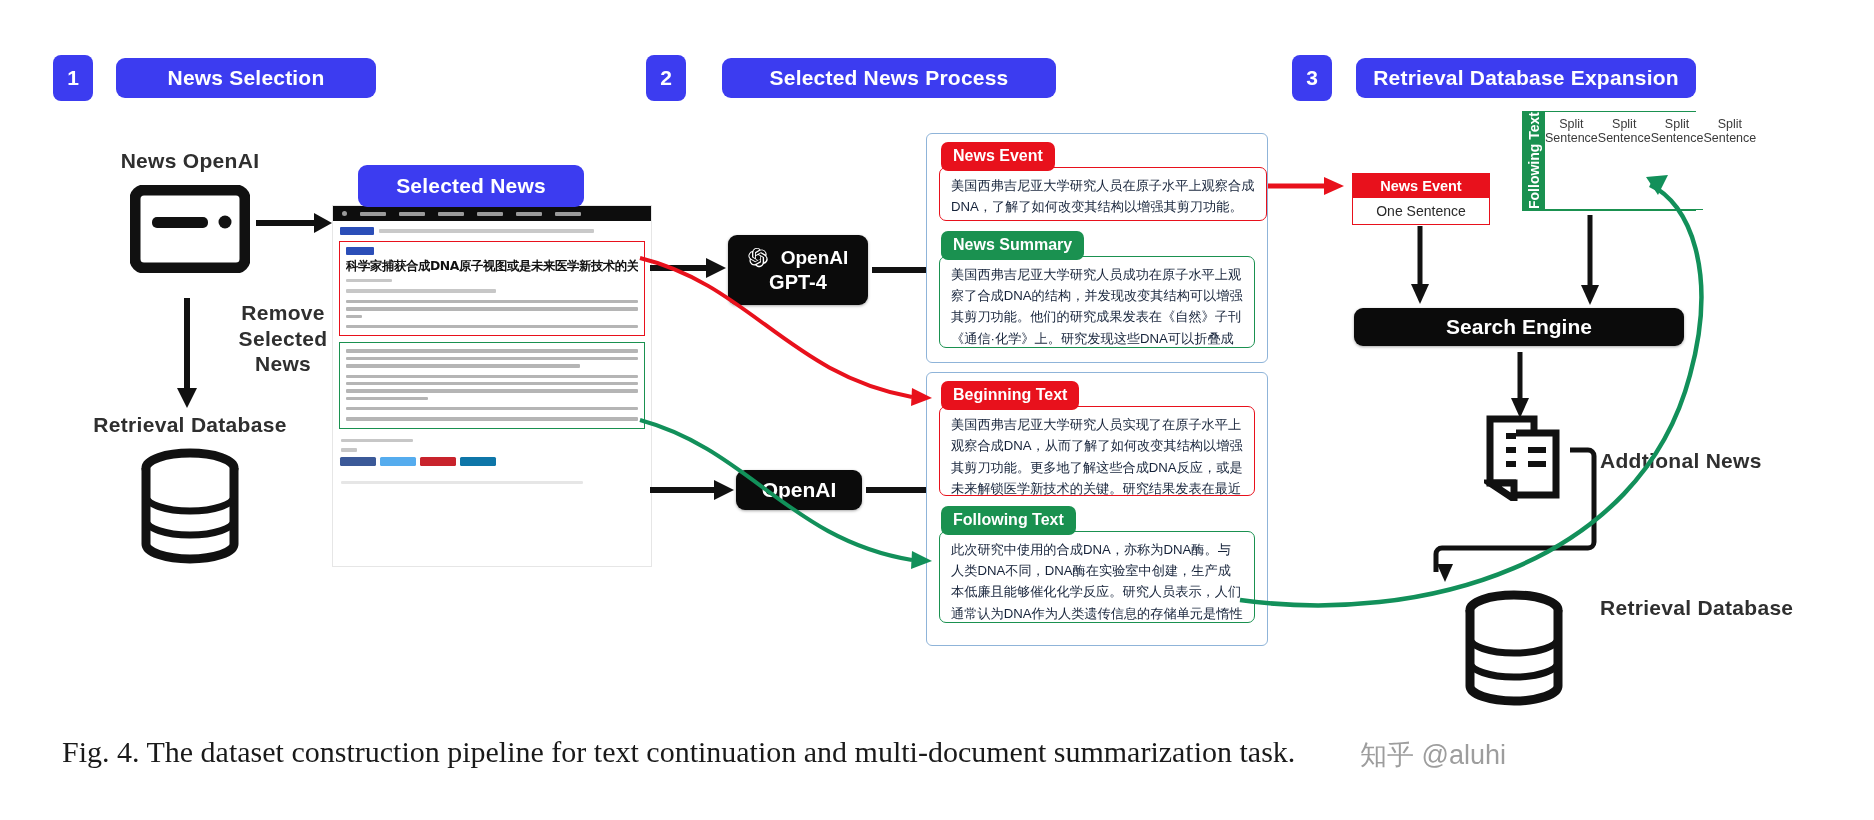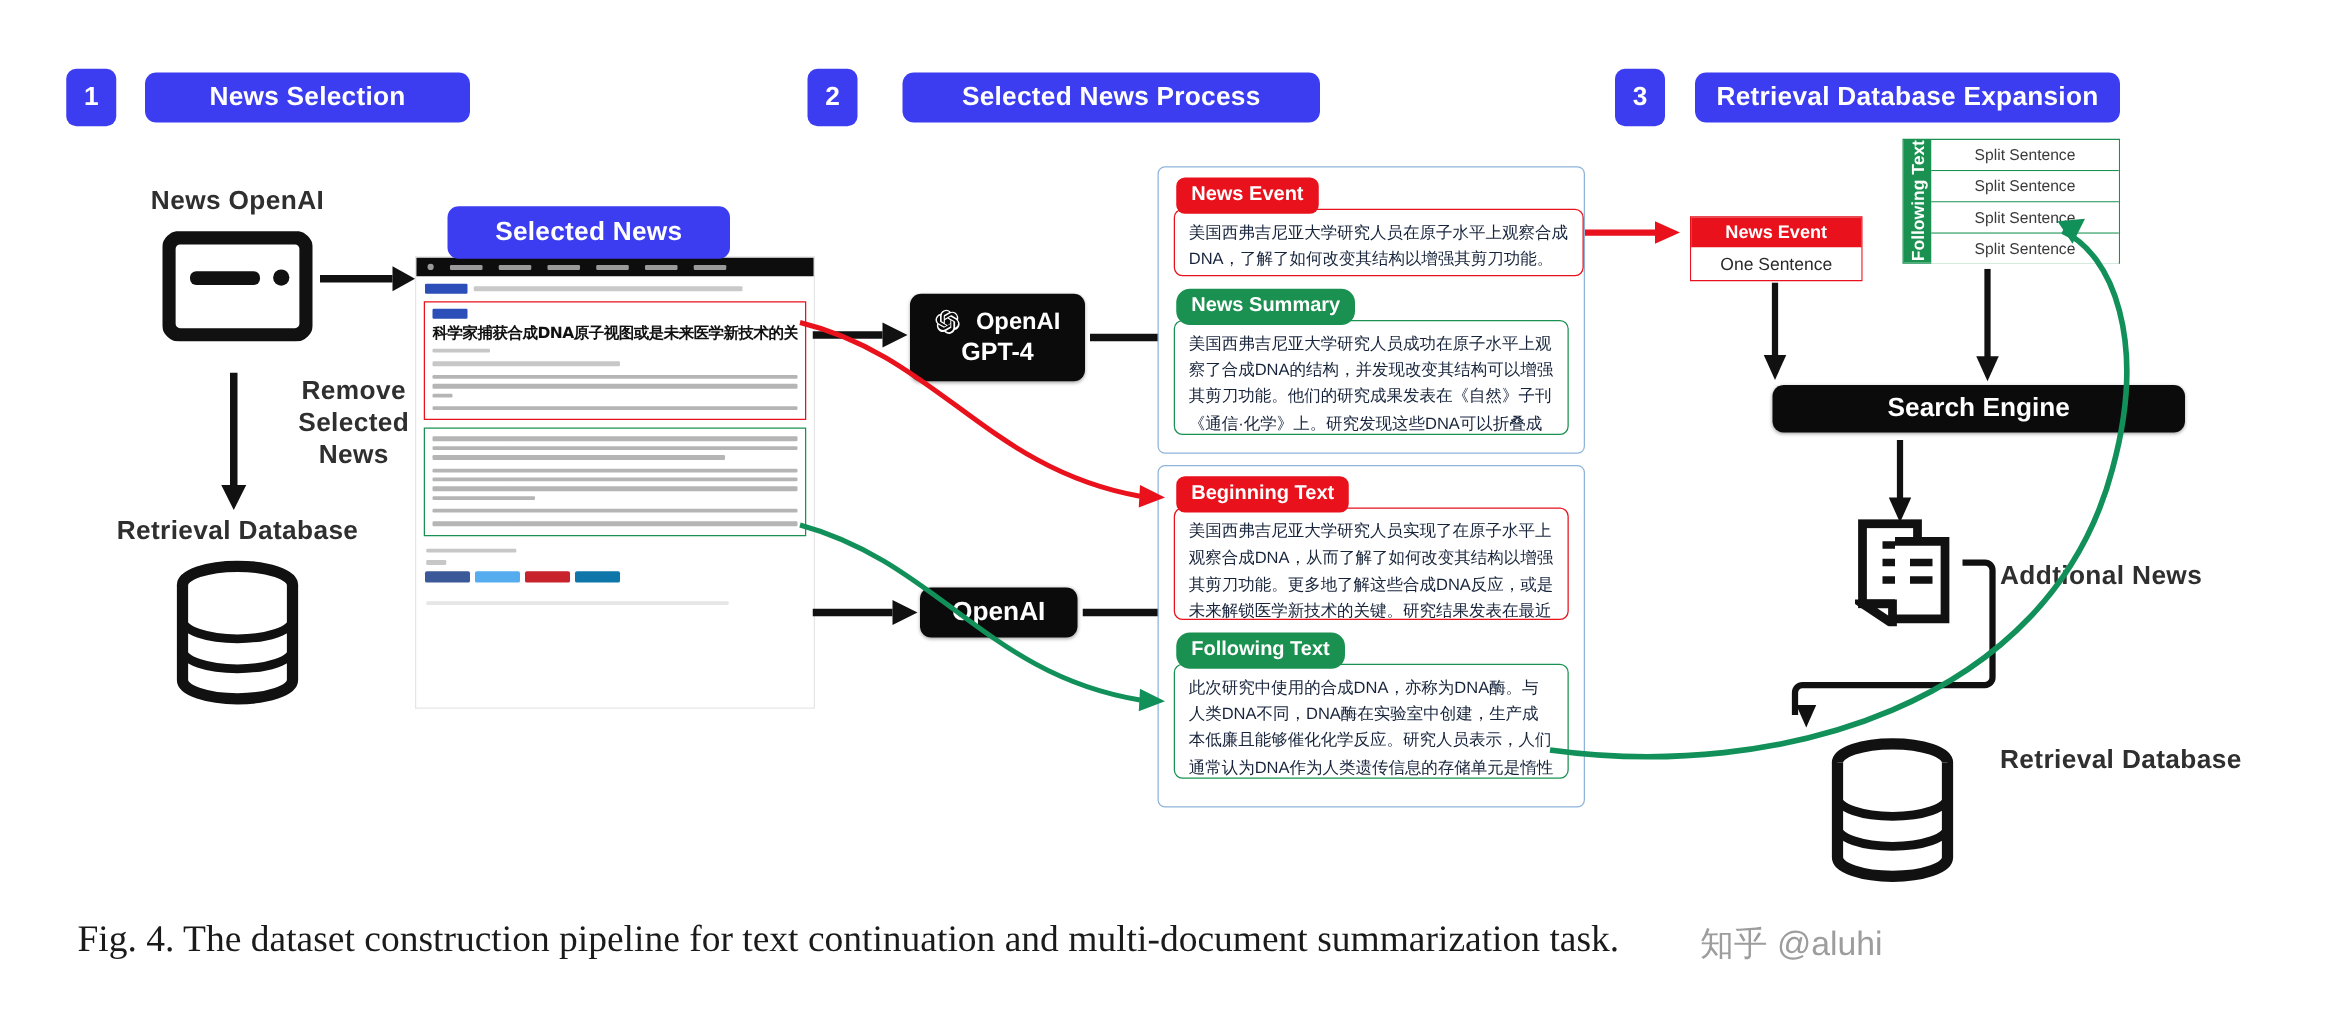--- a/index.html
+++ b/index.html
@@ -22,37 +22,37 @@
   
   .blackbox{background:#0b0b0b;color:#fff;border-radius:9px;
             display:flex;flex-direction:column;align-items:center;justify-content:center;
             font-weight:bold;box-shadow:0 1px 3px rgba(0,0,0,.35);}
 
   
   .panel{border:1.5px solid #8fb4d9;border-radius:6px;background:#fff;}
   .tag{display:inline-block;border-radius:7px;color:#fff;font-size:16px;font-weight:bold;
        padding:4px 12px;line-height:1.3;}
   .tag-red{background:#e8111c;}
-  .tag-green{background:#1a9150;border-radius:11px;}
+  .tag-green{background:#1a9150;}
   .textbox{border-radius:7px;background:#fff;font-size:13.2px;line-height:1.62;
            color:#16233a;padding:7px 11px;box-sizing:border-box;}
   .tb-red{border:1.4px solid #e8111c;}
   .tb-green{border:1.4px solid #1a9150;}
 
   
   .ne-box{border:1.2px solid #e8111c;background:#fff;width:136px;}
   .ne-head{background:#e8111c;color:#fff;font-size:14.5px;font-weight:bold;
            text-align:center;padding:4px 0;}
   .ne-body{font-size:14px;color:#2a2a2a;text-align:center;padding:5px 0;background:#fff;}
 
   .ft-wrap{display:flex;border:1.4px solid #1a9150;background:#fff;}
   .ft-side{background:#1a9150;color:#fff;font-size:14px;font-weight:bold;
            writing-mode:vertical-rl;transform:rotate(180deg);
            display:flex;align-items:center;justify-content:center;width:22px;}
-  .ft-list{flex:1;display:flex;flex-direction:column;}
+  .ft-list{flex:1;display:flex;flex-direction:row;}
   .ft-row{font-size:12.5px;color:#3a3a3a;text-align:center;padding:5px 0;
           border-bottom:1.2px solid #1a9150;background:#fff;}
   .ft-row:last-child{border-bottom:none;}
 
   
   .news-shot{background:#fff;border:1px solid #e6e6e6;overflow:hidden;}
   .ns-nav{background:#0d0d0d;height:15px;display:flex;align-items:center;gap:13px;
           padding:0 9px;}
   .ns-nav i{display:block;height:4px;border-radius:1px;background:#9a9a9a;}
   .ns-crumb{display:flex;align-items:center;gap:5px;padding:6px 7px 4px 7px;}
@@ -264,21 +264,21 @@
 
 <svg class="abs" style="left:1408px;top:226px;" width="24" height="80" viewBox="0 0 24 80">
   <line x1="12" y1="0" x2="12" y2="60" stroke="#111" stroke-width="5"></line>
   <polygon points="3,58 21,58 12,78" fill="#111"></polygon>
 </svg>
 <svg class="abs" style="left:1578px;top:215px;" width="24" height="92" viewBox="0 0 24 92">
   <line x1="12" y1="0" x2="12" y2="72" stroke="#111" stroke-width="5"></line>
   <polygon points="3,70 21,70 12,90" fill="#111"></polygon>
 </svg>
 
-<div class="abs blackbox" style="left:1418px;top:308px;width:330px;height:38px;justify-content:center;">
+<div class="abs blackbox" style="left:1354px;top:308px;width:330px;height:38px;justify-content:center;">
   <span style="font-size:21px;">Search Engine</span>
 </div>
 
 <svg class="abs" style="left:1508px;top:352px;" width="24" height="68" viewBox="0 0 24 68">
   <line x1="12" y1="0" x2="12" y2="48" stroke="#111" stroke-width="5"></line>
   <polygon points="3,46 21,46 12,66" fill="#111"></polygon>
 </svg>
 
 <svg class="abs" style="left:1484px;top:415px;" width="82" height="86" viewBox="0 0 82 86">
   <rect x="6" y="4" width="44" height="64" fill="#fff" stroke="#111" stroke-width="7"></rect>

